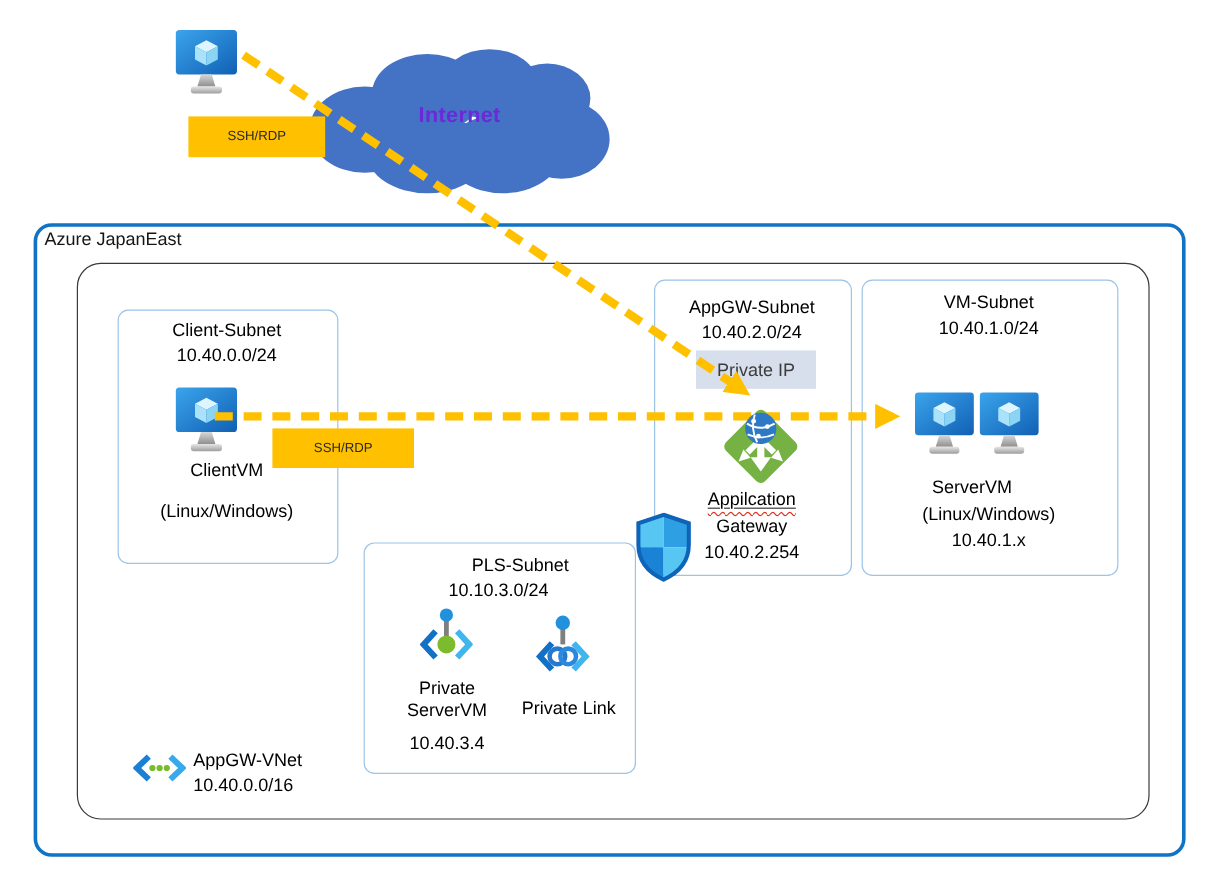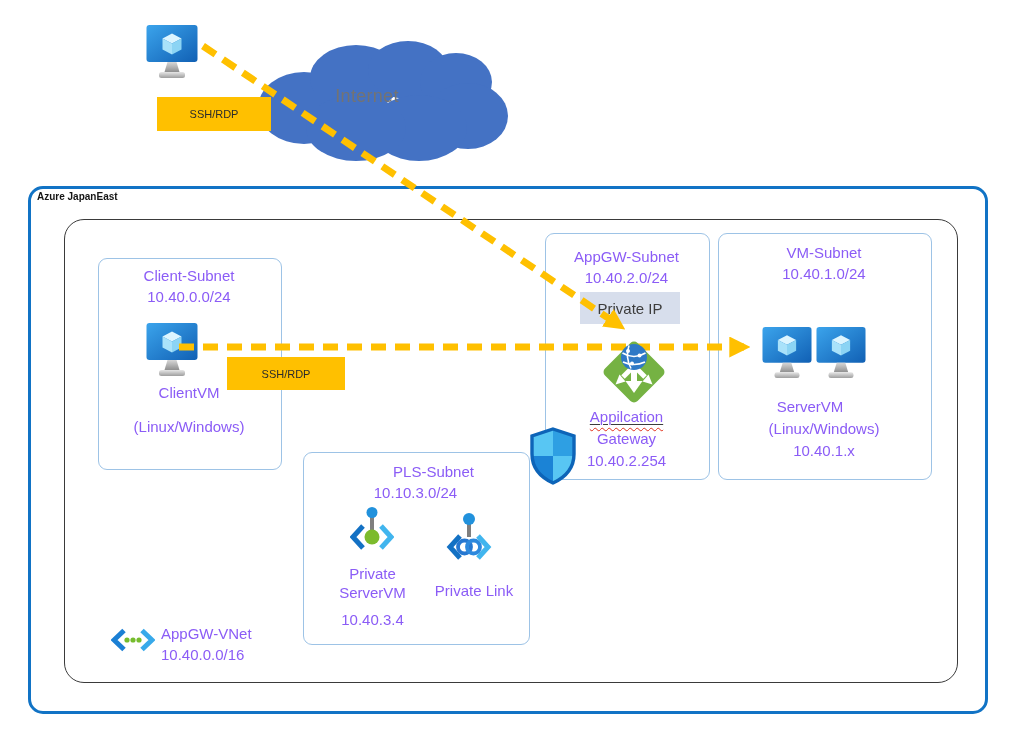--- a/index.html
+++ b/index.html
@@ -1,46 +1,46 @@
 <!DOCTYPE html>
 <html><head>
 <meta charset="utf-8">
 <style>
   html,body{margin:0;padding:0;background:#fff;}
   .stage{position:relative;width:1014px;height:736px;background:#fff;
          font-family:"Liberation Sans",sans-serif;color:#3c3c3c;overflow:hidden;}
-  .txt{position:absolute;color:#8b5cf6;font-size:15px;line-height:21px;text-align:center;}
+  .txt{position:absolute;color:#000000;font-size:15px;line-height:21px;text-align:center;}
   .txt-left{text-align:left;}
 
   
   .region-box{position:absolute;left:28px;top:186px;width:954px;height:522px;
               border:3.5px solid #1173C5;border-radius:15px;background:transparent;}
-  .region-title{position:absolute;left:37px;top:191px;font-size:10px;font-weight:bold;color:#151515;}
+  .region-title{position:absolute;left:37px;top:191px;font-size:15px;font-weight:normal;color:#151515;}
   .inner-box{position:absolute;left:64px;top:219px;width:892px;height:462px;
              border:1.5px solid #3a3a3a;border-radius:20px;}
 
   
   .subnet{position:absolute;background:#fff;border:1px solid #9DC3E6;border-radius:9px;}
   .sb-client{left:98px;top:258px;width:182px;height:210px;}
   .sb-appgw{left:545px;top:233px;width:163px;height:245px;}
   .sb-vm{left:718px;top:233px;width:212px;height:245px;}
   .sb-pls{left:303px;top:452px;width:225px;height:191px;}
 
   
   .flow-label{position:absolute;background:#FFC000;color:#2b2b2b;font-size:11px;
               display:flex;align-items:center;justify-content:center;z-index:12;}
   .fl-top{left:157px;top:97px;width:114px;height:34px;}
   .fl-inner{left:227px;top:357px;width:118px;height:33px;}
 
   .public-ip{position:absolute;left:580px;top:292px;width:100px;height:32px;background:#D7DEEC;
              color:#3c3c3c;font-size:15px;display:flex;align-items:center;justify-content:center;}
 
   .cloud-wrap{position:absolute;left:256px;top:36px;width:254px;height:128px;z-index:5;}
-  .internet-label{position:absolute;left:240px;top:86px;width:254px;text-align:center;
-                  color:#737373;font-size:18px;font-weight:normal;z-index:6;letter-spacing:.3px;}
+  .internet-label{position:absolute;left:256px;top:86px;width:254px;text-align:center;
+                  color:#6d28d9;font-size:18px;font-weight:bold;z-index:6;letter-spacing:.3px;}
 
   
   .icon{position:absolute;}
   .ic-ext-client{left:146px;top:24px;width:52px;height:58px;}
   .ic-clientvm{left:146px;top:322px;width:52px;height:58px;}
   .ic-server1{left:762px;top:326px;width:50px;height:56px;}
   .ic-server2{left:816px;top:326px;width:50px;height:56px;}
   .ic-gateway{left:598px;top:336px;width:72px;height:72px;z-index:60;}
   .ic-shield{left:528px;top:427px;width:50px;height:58px;z-index:55;}
   .ic-pe{left:350px;top:506px;width:44px;height:54px;}

